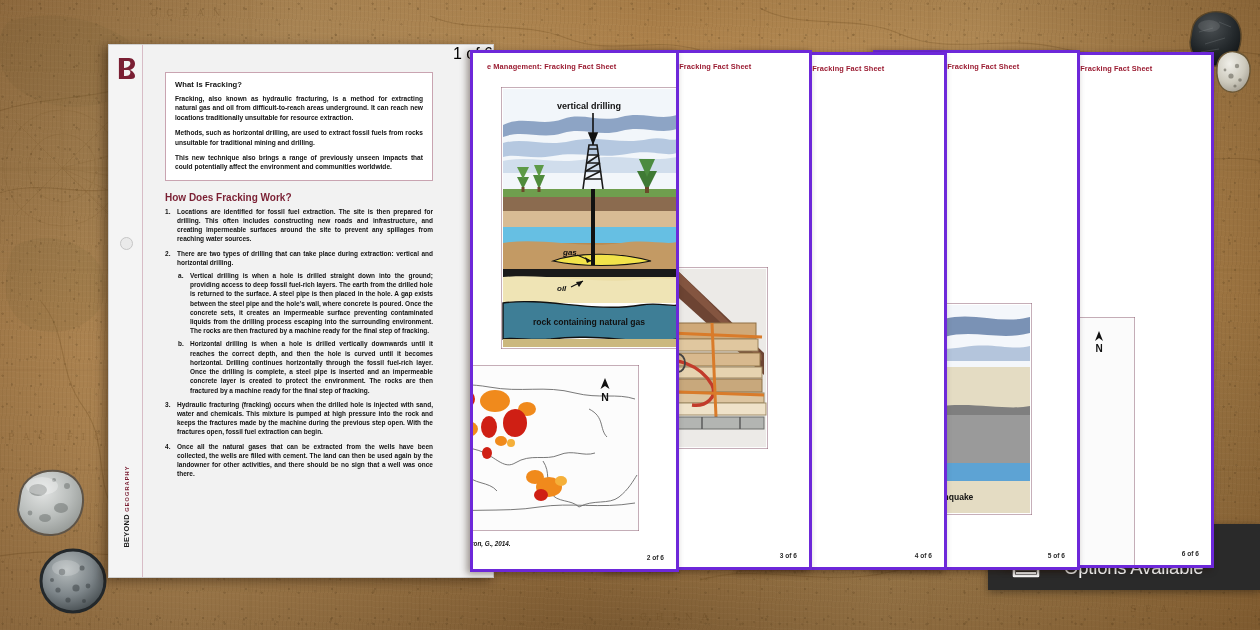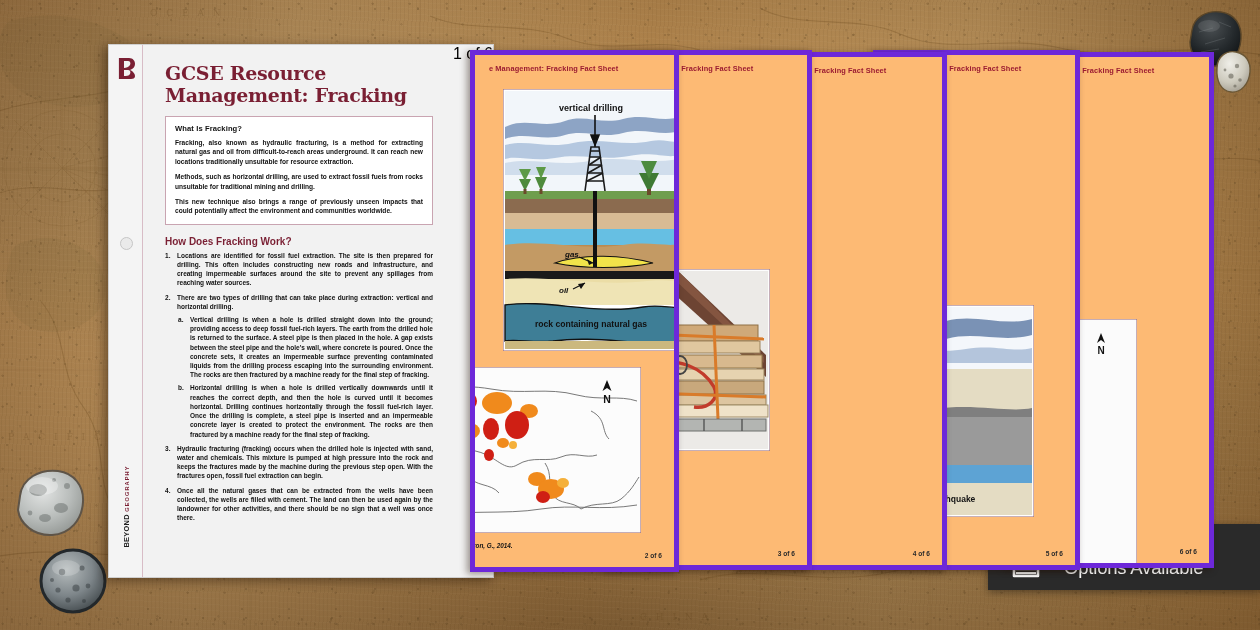--- a/index.html
+++ b/index.html
@@ -48,22 +48,22 @@
     background:radial-gradient(ellipse 78% 85% at 50% 45%, transparent 35%, rgba(45,26,8,.42) 100%);
   }
 
   
   .stone { position:absolute; }
 
   
   #stack { position:absolute; left:108px; top:44px; width:1012px; height:534px; }
 
   .sheet {
-    position:absolute; top:0; background:#fdba74;
-    border:5px solid #6d28d9;
+    position:absolute; top:0; background:#ffffff;
+    border:3px solid #6d28d9;
     box-shadow:-3px 2px 7px rgba(30,15,0,.42);
     overflow:hidden;
   }
   .sheet .hdr {
     position:absolute; left:0; right:0; top:0; height:26px;
     display:flex; align-items:center; padding-left:14px;
     color:#9b1c32; font-size:7.4px; font-weight:bold; letter-spacing:.1px; white-space:nowrap;
   }
   .sheet .pgnum {
     position:absolute; right:12px; bottom:8px;
@@ -692,21 +692,20 @@
       </svg>
       <div class="punch" style="top:192px;"></div>
       <div class="vbrand">
         <span>BEYOND</span>
         <span class="sub">GEOGRAPHY</span>
       </div>
     </div>
 
     <div class="p1body">
       <h1 class="title">
-        <span>GCSE Resource Management: Fracking</span>
       </h1>
 
       <div class="callout">
         <h2>What Is Fracking?</h2>
         <p>Fracking, also known as hydraulic fracturing, is a method for extracting natural gas and oil from difficult-to-reach areas underground. It can reach new locations traditionally unsuitable for resource extraction.</p>
         <p>Methods, such as horizontal drilling, are used to extract fossil fuels from rocks unsuitable for traditional mining and drilling.</p>
         <p>This new technique also brings a range of previously unseen impacts that could potentially affect the environment and communities worldwide.</p>
       </div>
 
       <h3 class="sec">How Does Fracking Work?</h3>

